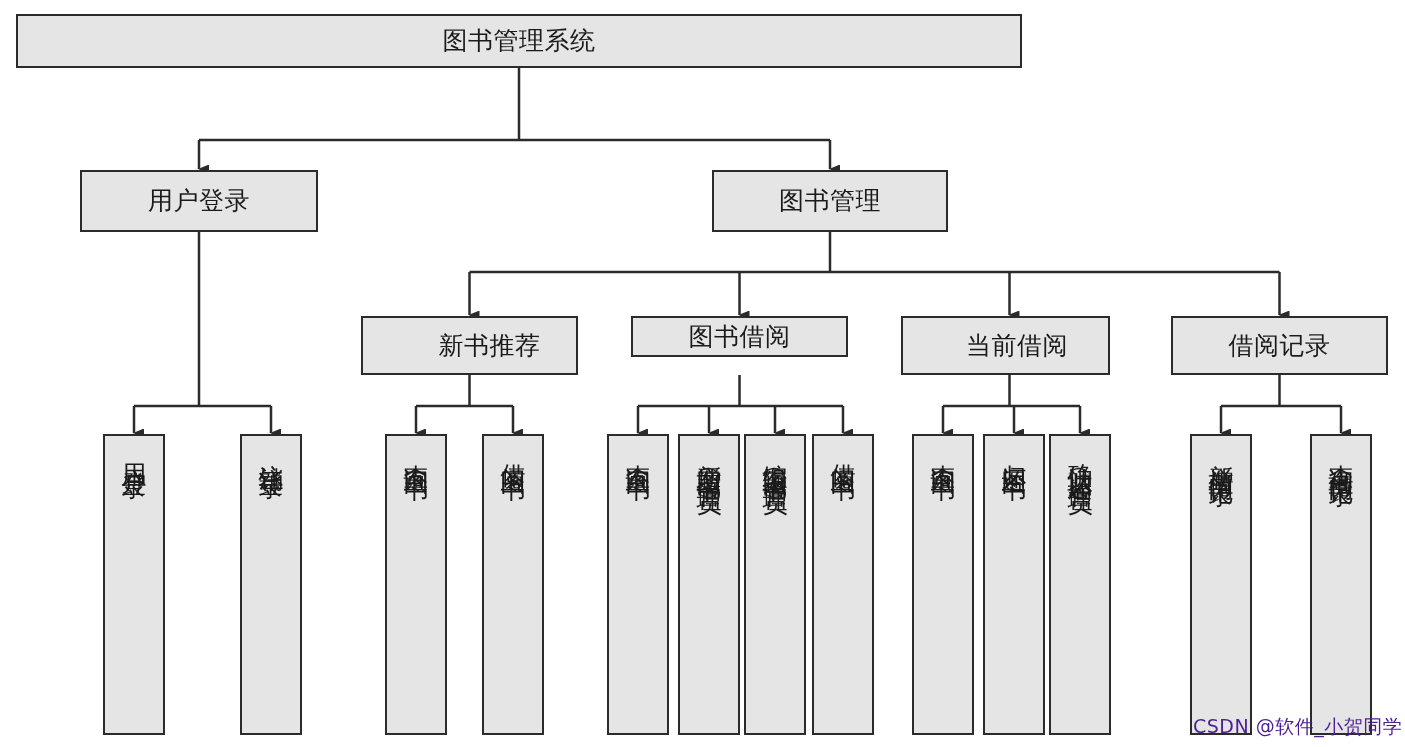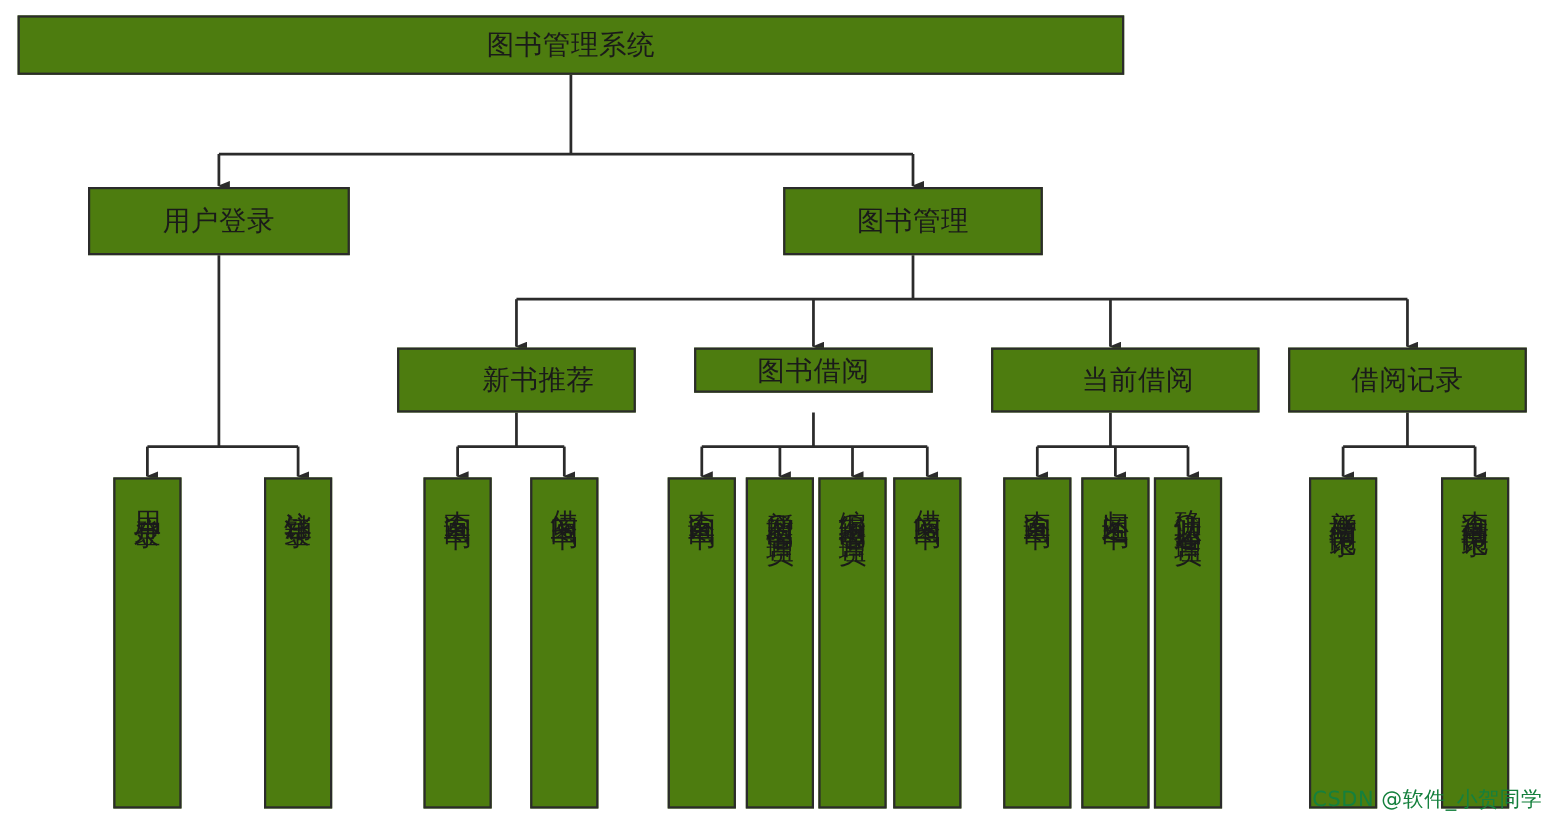--- a/index.html
+++ b/index.html
@@ -23,21 +23,21 @@
     left: 0;
     top: 0;
     width: 1405px;
     height: 747px;
     pointer-events: none;
   }
   .node {
     position: absolute;
     box-sizing: border-box;
     border: 2.5px solid #2b2b2b;
-    background: #4d7c0f;
+    background: #e5e5e5;
     display: flex;
     align-items: center;
     justify-content: center;
     color: #1a1a1a;
   }
   .node-label {
     display: block;
     text-align: center;
     line-height: 1.18;
     letter-spacing: 0.5px;
@@ -54,21 +54,21 @@
   .node.vertical .node-label {
     font-size: 25px;
     writing-mode: vertical-rl;
     text-orientation: upright;
     letter-spacing: 4px;
     line-height: 1;
   }
   .watermark {
     position: absolute;
     font-size: 19px;
-    color: #15803d;
+    color: #4c1d95;
     letter-spacing: 0.5px;
     white-space: nowrap;
     font-family: "DejaVu Sans", "Liberation Sans", sans-serif;
   }
 </style>
 </head>
 <body>
 
 <div id="canvas">
   <svg id="edges" viewBox="0 0 1405 747" xmlns="http://www.w3.org/2000/svg">
@@ -122,21 +122,21 @@
       </div>
       <div class="node horizontal" style="left: 712px; top: 170px; width: 236px; height: 62px;">
         <span class="node-label">图书管理</span>
       </div>
       <div class="node horizontal" style="left: 361px; top: 316px; width: 217px; height: 59px; padding-left: 40px;">
         <span class="node-label">新书推荐</span>
       </div>
       <div class="node horizontal" style="left: 631px; top: 316px; width: 217px; height: 41px;">
         <span class="node-label">图书借阅</span>
       </div>
-      <div class="node horizontal" style="left: 901px; top: 316px; width: 244px; height: 59px; padding-left: 23px;">
+      <div class="node horizontal" style="left: 901px; top: 316px; width: 209px; height: 59px; padding-left: 23px;">
         <span class="node-label">当前借阅</span>
       </div>
       <div class="node horizontal" style="left: 1171px; top: 316px; width: 217px; height: 59px;">
         <span class="node-label">借阅记录</span>
       </div>
       <div class="node vertical" style="left: 103px; top: 434px; width: 62px; height: 301px;">
         <span class="node-label">用户登录</span>
       </div>
       <div class="node vertical" style="left: 240px; top: 434px; width: 62px; height: 301px;">
         <span class="node-label">注销登录</span>

